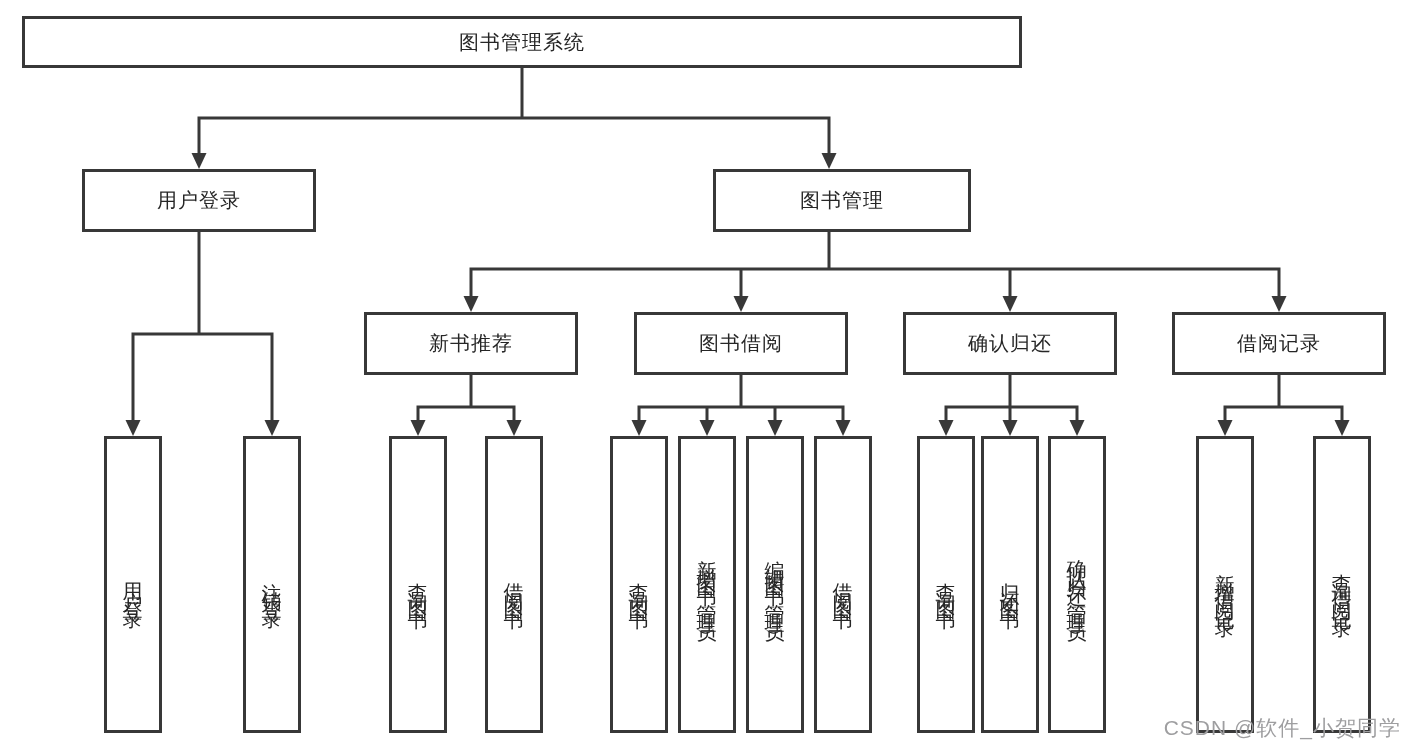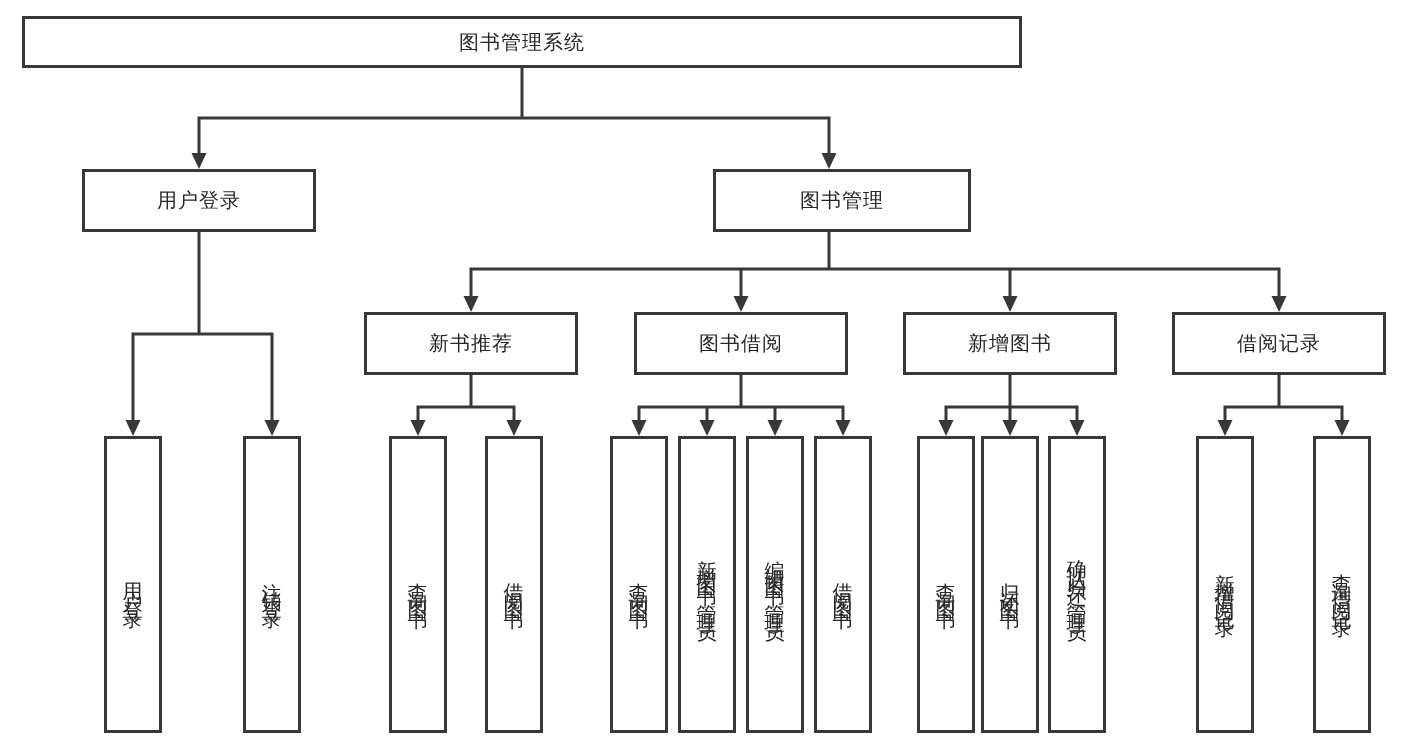--- a/index.html
+++ b/index.html
@@ -128,21 +128,21 @@
     <polygon points="1334.5,420 1349.5,420 1342,436"></polygon>
   </svg>
 
   <div class="node" style="left:22px; top:16px; width:1000px; height:52px;">图书管理系统</div>
 
   <div class="node" style="left:82px; top:169px; width:234px; height:63px;">用户登录</div>
   <div class="node" style="left:713px; top:169px; width:258px; height:63px;">图书管理</div>
 
   <div class="node" style="left:364px; top:312px; width:214px; height:63px;">新书推荐</div>
   <div class="node" style="left:634px; top:312px; width:214px; height:63px;">图书借阅</div>
-  <div class="node" style="left:903px; top:312px; width:214px; height:63px;">新增图书</div>
+  <div class="node" style="left:903px; top:312px; width:214px; height:63px;">确认归还</div>
   <div class="node" style="left:1172px; top:312px; width:214px; height:63px;text-align:right;">借阅记录</div>
 
   <div class="leaf" style="left:104px;">
     <span>用户登录</span>
   </div>
   <div class="leaf" style="left:243px;">
     <span>注销登录</span>
   </div>
 
   <div class="leaf" style="left:389px;">
@@ -175,14 +175,15 @@
     <span>确认归还（管理员）</span>
   </div>
 
   <div class="leaf" style="left:1196px;">
     <span>新增借阅记录</span>
   </div>
   <div class="leaf" style="left:1313px;">
     <span>查询借阅记录</span>
   </div>
 
+  <div class="watermark">CSDN @软件_小贺同学</div>
 
 </div>
 
 </body></html>

